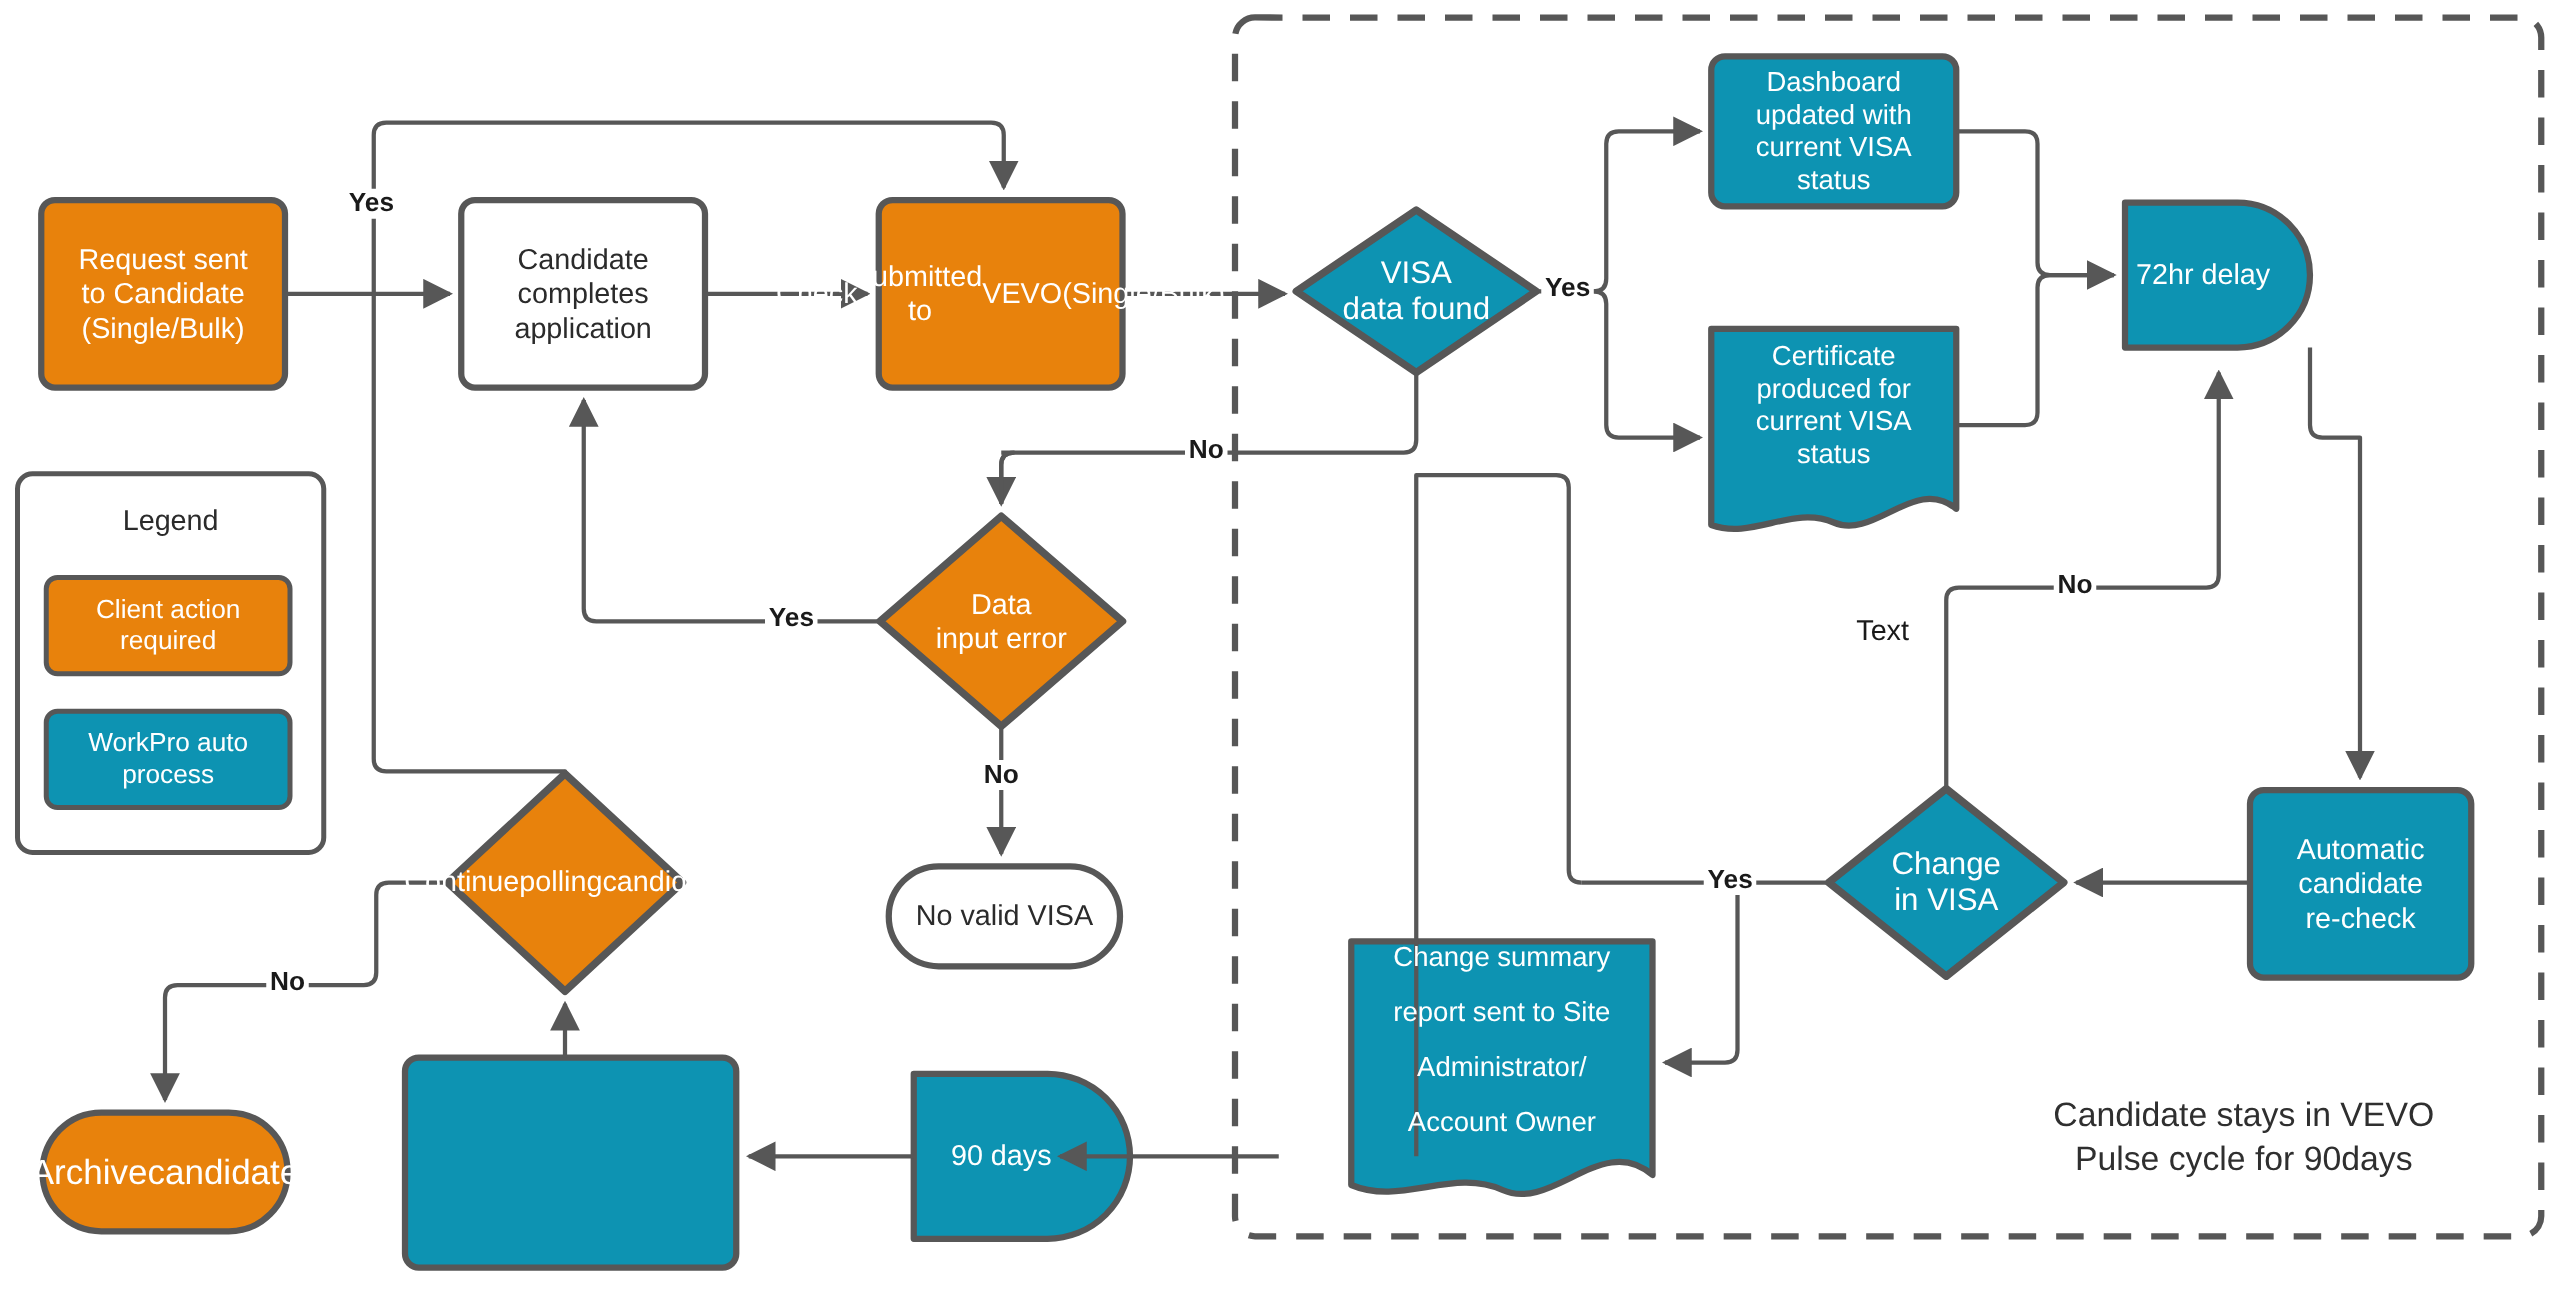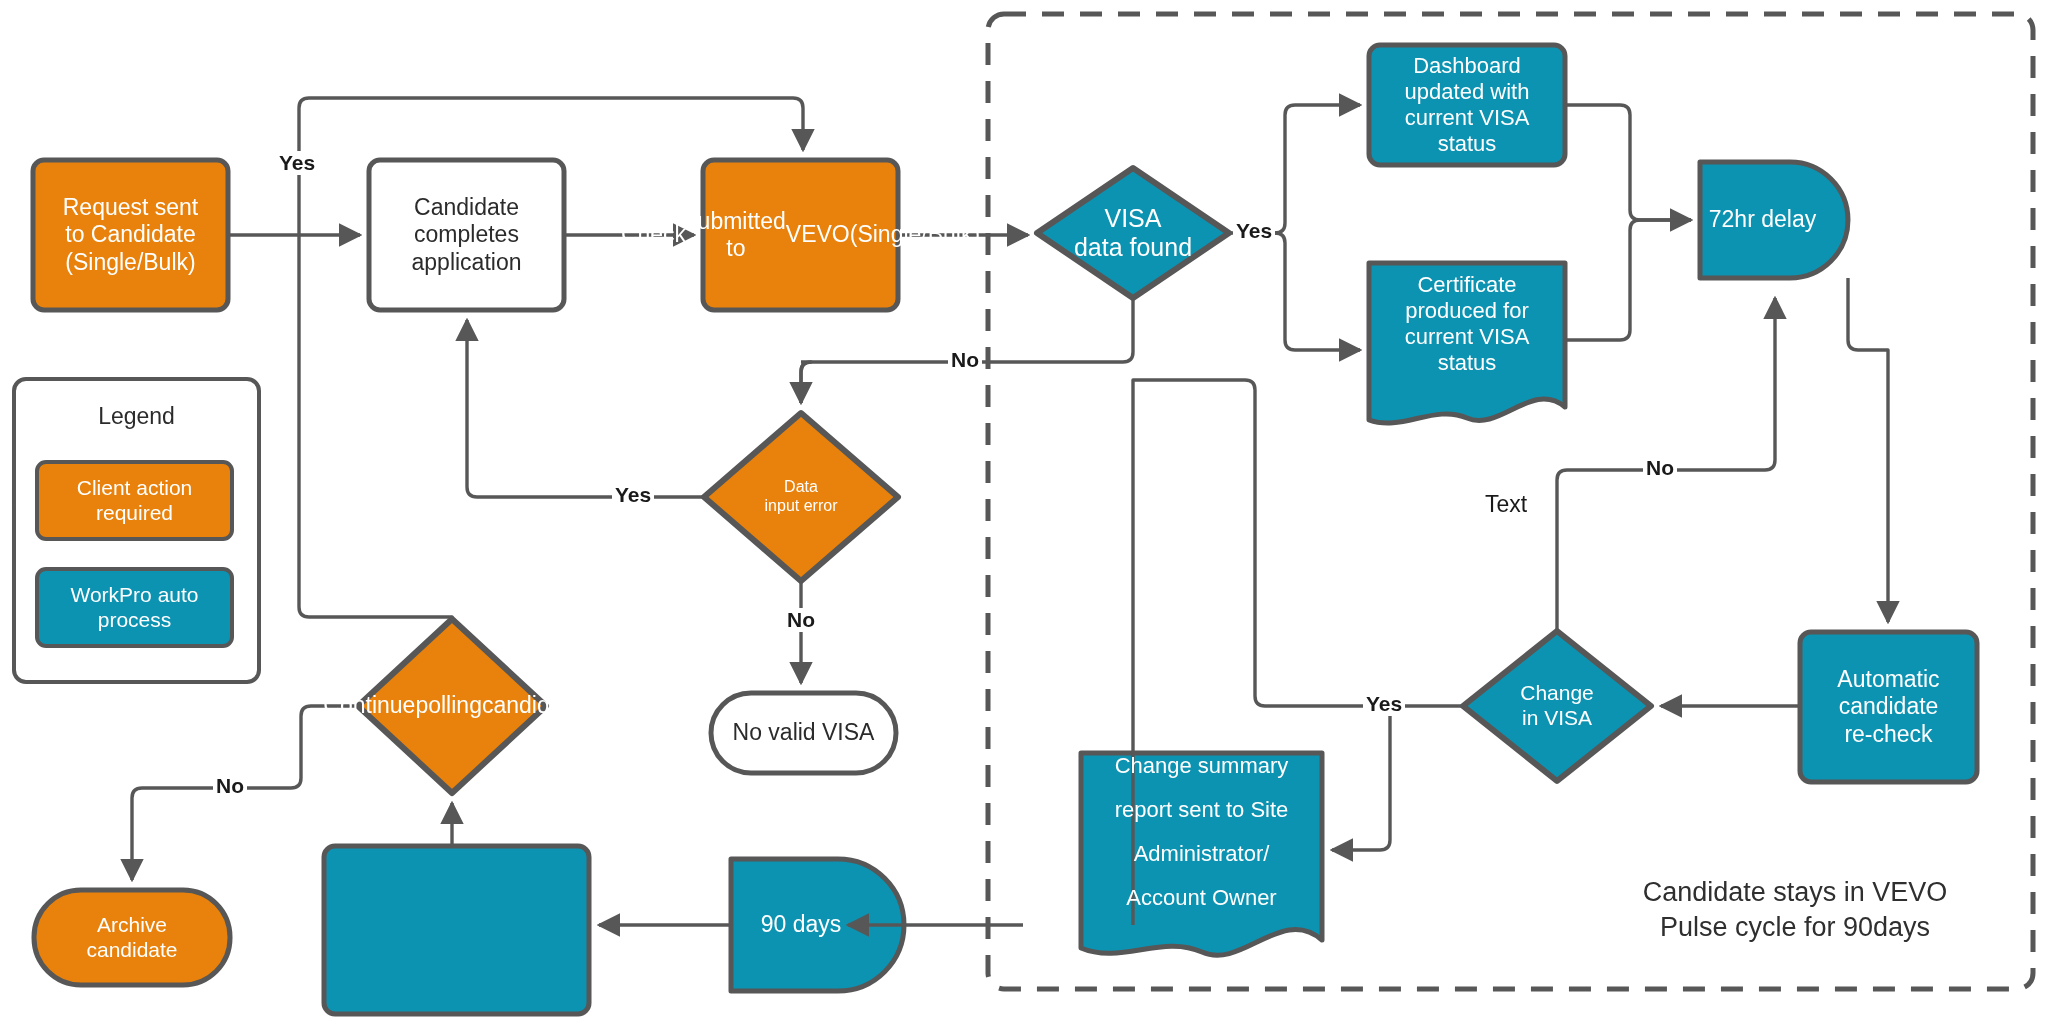--- a/index.html
+++ b/index.html
@@ -139,36 +139,36 @@
       <span>application</span>
     </div>
 
   <div class="node-label" style="left:703px;top:157px;width:195px;height:156px;font-size:23px;flex-direction:row;">
       <span>Check</span>
       <span>submitted to</span>
       <span>VEVO</span>
       <span>(Single/Bulk)</span>
     </div>
 
-  <div class="node-label" style="left:694px;top:452px;width:214px;height:90px;font-size:16px;flex-direction:column;">
+  <div class="node-label" style="left:694px;top:452px;width:214px;height:90px;font-size:23px;flex-direction:column;">
       <span>Data</span>
       <span>input error</span>
     </div>
 
   <div class="node-label lbl-dark" style="left:711px;top:693px;width:185px;height:80px;font-size:23px;">
       <span>No valid VISA</span>
     </div>
 
   <div class="node-label" style="left:350px;top:653px;width:205px;height:106px;font-size:23px;">
       <span>Continue</span>
       <span>polling</span>
       <span>candidate</span>
     </div>
 
-  <div class="node-label" style="left:34px;top:890px;width:196px;height:95px;font-size:21px;flex-direction:column;">
+  <div class="node-label" style="left:34px;top:890px;width:196px;height:95px;font-size:28px;">
       <span>Archive</span>
       <span>candidate</span>
     </div>
 
 
   <div class="node-label" style="left:731px;top:859px;width:140px;height:132px;font-size:23px;">
       <span>90 days</span>
     </div>
 
   <div class="node-label" style="left:1030px;top:188px;width:206px;height:90px;font-size:25px;flex-direction:column;">
@@ -193,21 +193,21 @@
   <div class="node-label" style="left:1700px;top:162px;width:125px;height:116px;font-size:23px;">
       <span>72hr delay</span>
     </div>
 
   <div class="node-label" style="left:1800px;top:632px;width:177px;height:150px;font-size:23px;flex-direction:column;">
       <span>Automatic</span>
       <span>candidate</span>
       <span>re-check</span>
     </div>
 
-  <div class="node-label" style="left:1455px;top:661px;width:204px;height:90px;font-size:21px;flex-direction:column;">
+  <div class="node-label" style="left:1455px;top:661px;width:204px;height:90px;font-size:25px;flex-direction:column;">
       <span>Change</span>
       <span>in VISA</span>
     </div>
 
   <div class="node-label" style="left:1081px;top:757px;width:241px;height:150px;font-size:22px;flex-direction:column;gap:18px;">
       <span>Change summary</span>
       <span>report sent to Site</span>
       <span>Administrator/</span>
       <span>Account Owner</span>
     </div>

